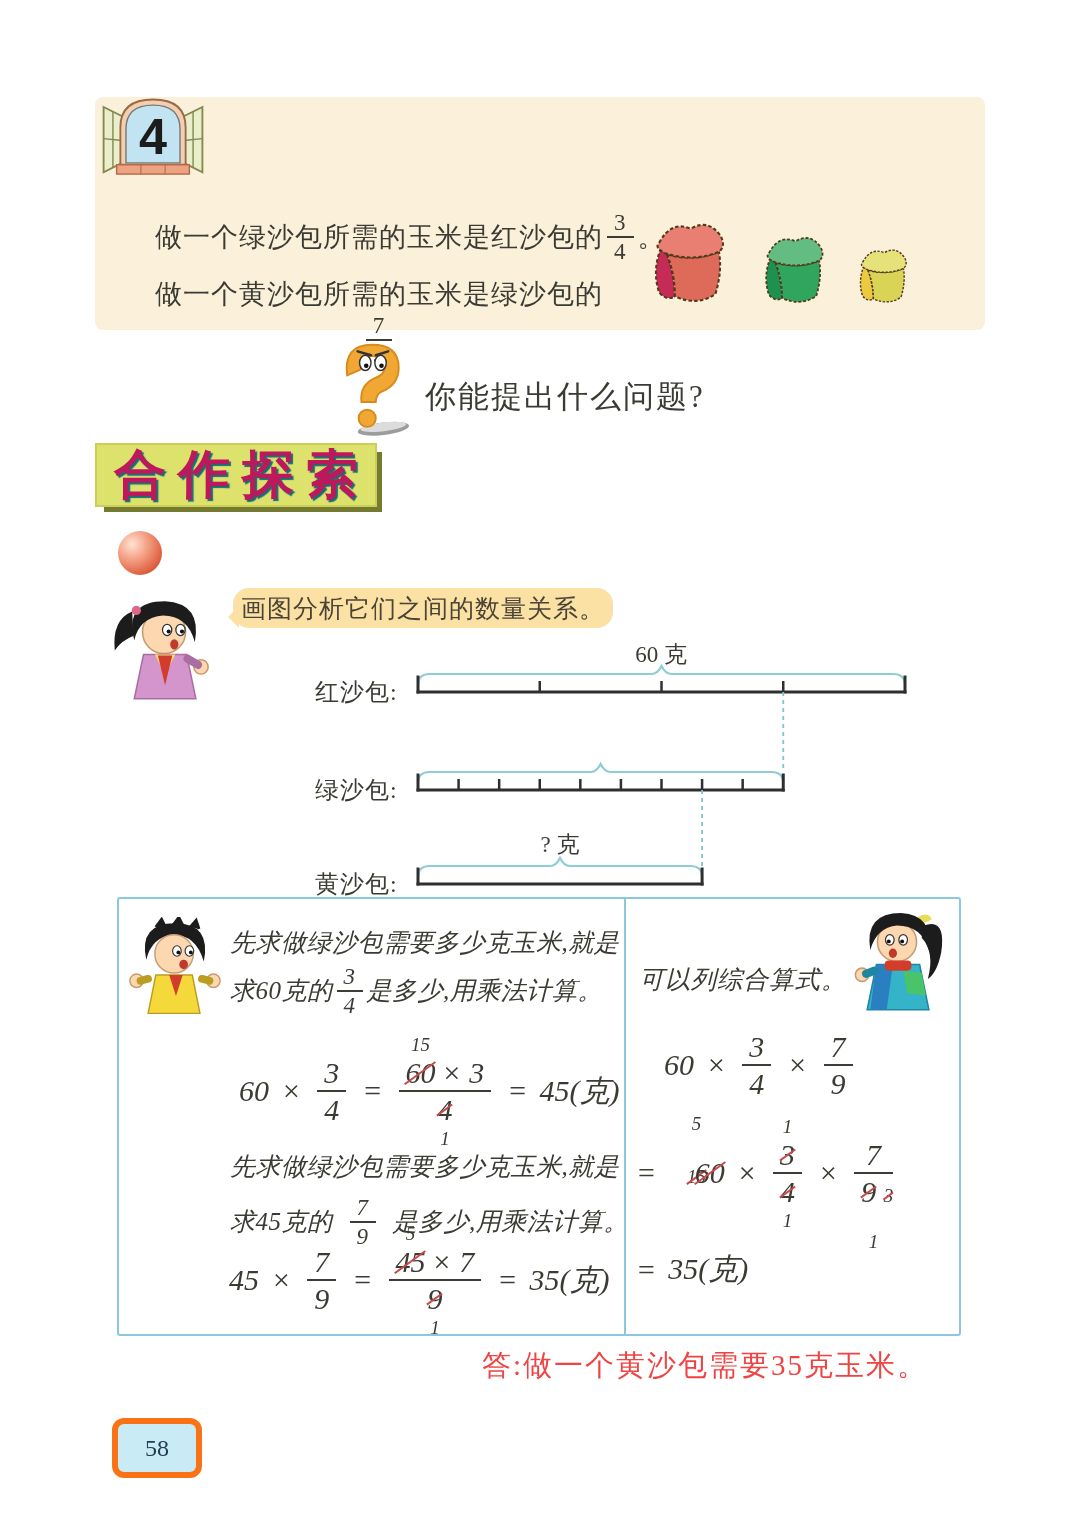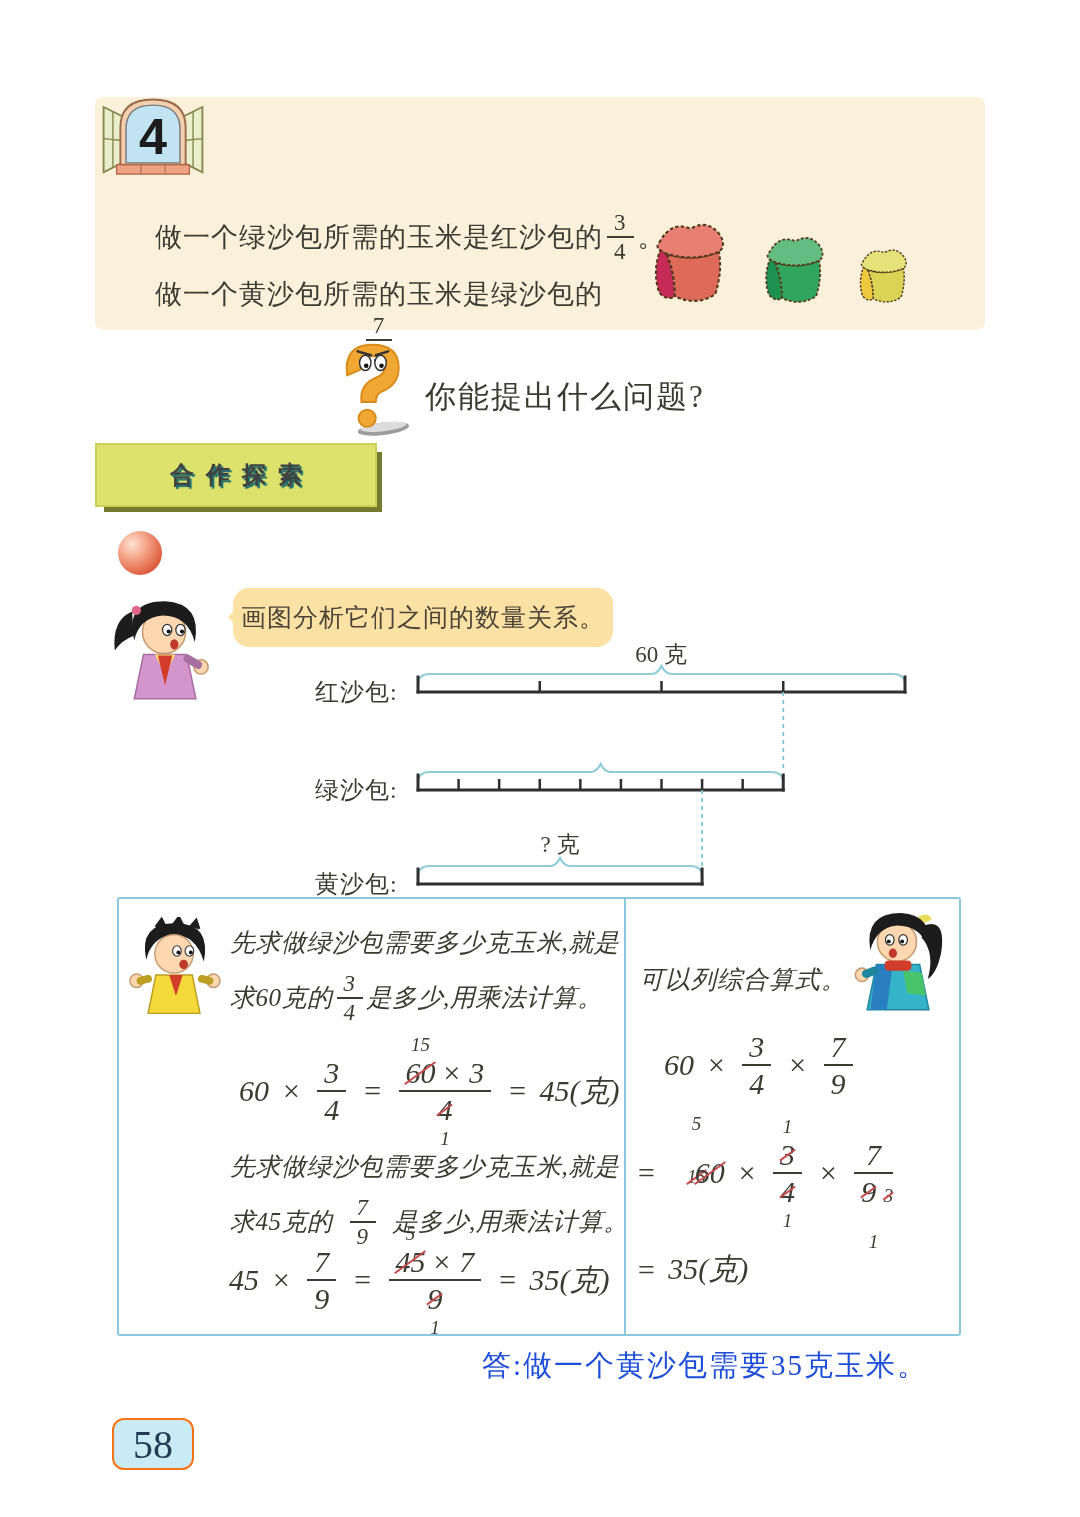--- a/index.html
+++ b/index.html
@@ -42,33 +42,33 @@
   .sm-x::after{border-top-width:2px;}
 
   
   .q-mascot{position:absolute;left:328px;top:336px;width:86px;height:112px;}
   .prompt-text{position:absolute;left:425px;top:376px;font-size:31px;letter-spacing:2px;}
 
   
   .banner{position:absolute;left:95px;top:443px;width:278px;height:60px;background:#dde26d;
           border:2px solid #c9cf57;box-shadow:7px 7px 0 -2px #757a31;
           display:flex;align-items:center;justify-content:center;}
-  .banner span{font-family:"Liberation Sans","DejaVu Sans",sans-serif;font-size:24px;font-weight:bold;
-          color:#404040;letter-spacing:12px;text-indent:12px;text-shadow:2px 2px 1px #156e72;}
+  .banner span{font-family:"Liberation Sans","DejaVu Sans",sans-serif;font-size:52px;font-weight:bold;
+          color:#be185d;letter-spacing:12px;text-indent:12px;text-shadow:2px 2px 1px #156e72;}
 
   
   .bullet-ball{position:absolute;left:118px;top:531px;width:44px;height:44px;border-radius:50%;
           background:radial-gradient(circle at 32% 30%,#ffe3d2 0%,#f4a287 35%,#dd5b3c 75%,#c84528 100%);}
   .task-pill{position:absolute;left:176px;top:524px;width:432px;height:52px;background:#cfeaf6;
           border-radius:14px;display:flex;align-items:center;justify-content:center;
           font-size:27px;letter-spacing:2px;color:#2c2c28;}
 
   
   .girl1{position:absolute;left:103px;top:593px;width:118px;height:118px;}
-  .hint-bubble{position:absolute;left:233px;top:588px;width:380px;height:59px;background:#fbe2a4;
+  .hint-bubble{position:absolute;left:233px;top:588px;width:380px;height:40px;background:#fbe2a4;
           border-radius:16px;display:flex;align-items:center;justify-content:center;
           font-size:25px;color:#4c4338;letter-spacing:1px;}
   .hint-bubble::before{content:"";position:absolute;left:-16px;top:18px;border:11px solid transparent;
           border-right-color:#fbe2a4;}
 
   
   .diagram{position:absolute;left:295px;top:628px;width:690px;height:272px;}
   .diagram text{font-family:"Liberation Serif","DejaVu Serif",serif;fill:#3b3b33;}
   .dlabel{font-size:24px;letter-spacing:1px;}
   .damount{font-size:23px;}
@@ -88,25 +88,25 @@
   .p1{left:111px;top:28px;}
   .p2{left:111px;top:252px;}
   .eq{position:absolute;}
   .eq1{left:120px;top:156px;}
   .eq2{left:110px;top:345px;}
   .intro{position:absolute;left:520px;top:64px;font-size:25px;letter-spacing:1px;white-space:nowrap;}
   .eqA{left:545px;top:130px;}
   .eqB{left:516px;top:238px;}
   .eqC{left:516px;top:350px;font-size:30px;}
 
-  .answer{position:absolute;left:482px;top:1346px;font-size:29px;letter-spacing:2px;color:#1d4ed8;}
+  .answer{position:absolute;left:482px;top:1346px;font-size:29px;letter-spacing:2px;color:#ef4444;}
 
   .page-badge{position:absolute;left:112px;top:1418px;width:78px;height:48px;background:#c9ebf5;
-          border:2px solid #f97316;border-radius:12px;display:flex;align-items:center;
-          justify-content:center;font-size:40px;color:#223c55;}
+          border:6px solid #f97316;border-radius:12px;display:flex;align-items:center;
+          justify-content:center;font-size:24px;color:#223c55;}
 </style>
 </head>
 <body>
 
 <div id="page">
 
   <div class="problem-box">
     <svg class="window-icon" viewBox="0 0 118 86">
       <polygon points="6,14 26,24 26,74 6,84" fill="#e9eecb" stroke="#84884f" stroke-width="2"></polygon>
       <line x1="16" y1="19" x2="16" y2="79" stroke="#84884f" stroke-width="1.5"></line>
@@ -274,21 +274,21 @@
       <polygon points="56,60 74,62 78,84 60,82" fill="#49c46a"></polygon>
       <rect x="38" y="50" width="26" height="10" rx="4" fill="#d23c2a"></rect>
       <circle cx="16" cy="64" r="6.5" fill="#fcd7b0" stroke="#c79b70" stroke-width="1.5"></circle>
       <path d="M28,60 L20,63" stroke="#1f86a0" stroke-width="8" stroke-linecap="round"></path>
     </svg>
 
     <div class="para p1">
       <div class="prow">
           <span>先求做绿沙包需要多少克玉米,就是</span>
         </div>
-      <div class="prow" style="margin-top:10px;">
+      <div class="prow" style="margin-top:3px;">
         <span>求60克的</span>
         <span class="frac sm-frac">
           <span class="fn">3</span>
             <span class="fbar"></span>
             <span class="fd">4</span>
         </span>
         <span>是多少,用乘法计算。</span>
       </div>
     </div>
 

